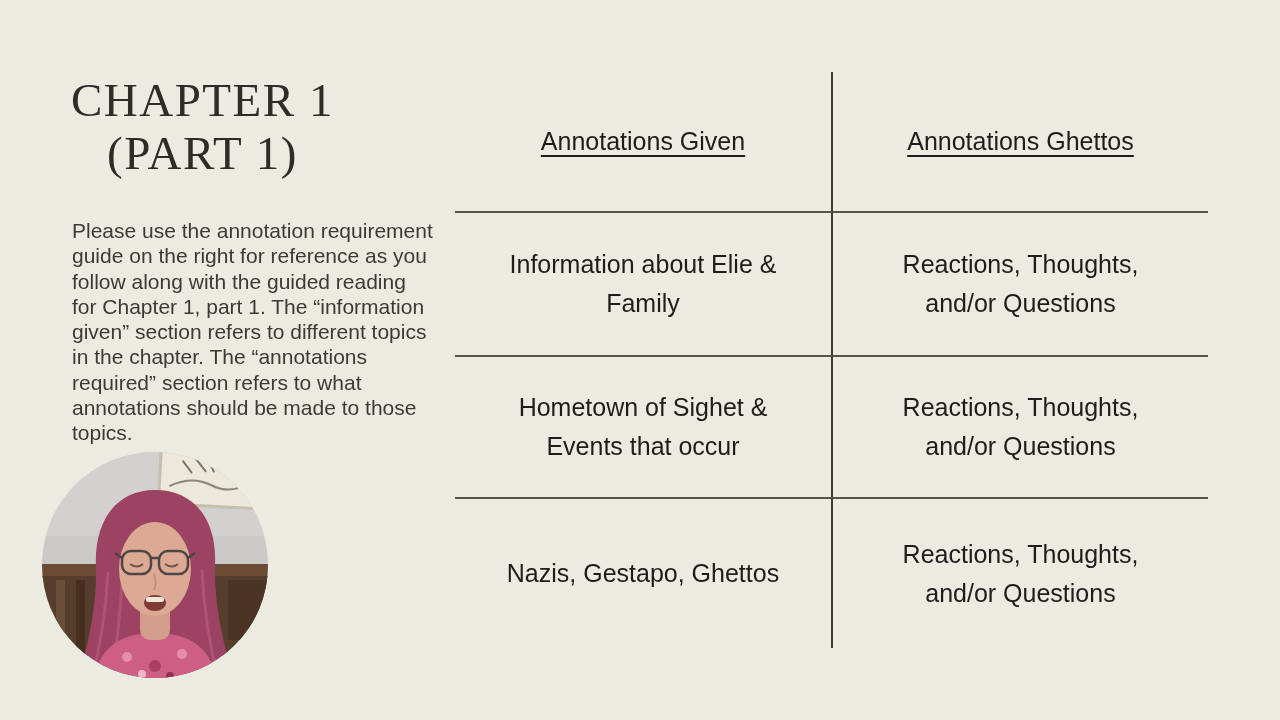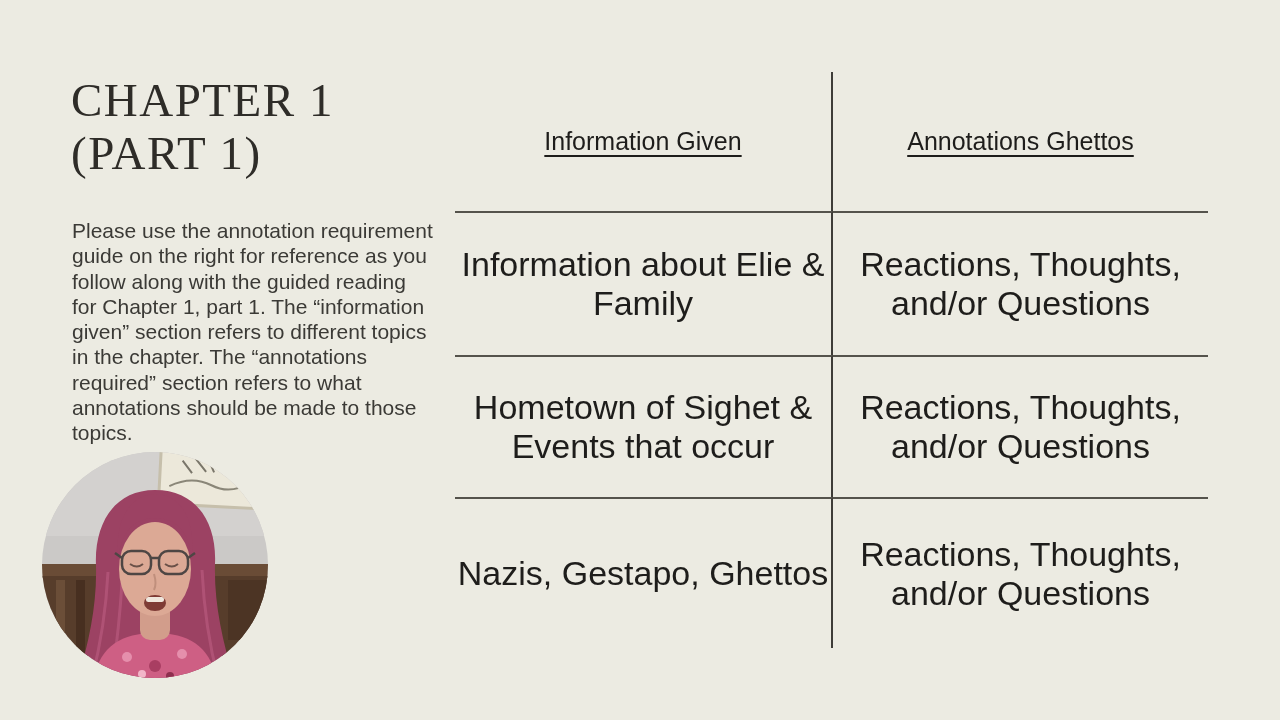--- a/index.html
+++ b/index.html
@@ -17,20 +17,21 @@
   .title {
     position: absolute;
     left: 71px;
     top: 74px;
     font-family: "Liberation Serif", "DejaVu Serif", serif;
     font-size: 47px;
     line-height: 53px;
     letter-spacing: 1.5px;
     color: #2E2C28;
     font-weight: 500;
+    text-align: center;
   }
   .title .line { display: block; }
 
   
   .body-text {
     position: absolute;
     left: 72px;
     top: 218px;
     width: 362px;
     font-size: 21px;
@@ -48,21 +49,21 @@
     display: grid;
     grid-template-columns: 378px 375px;
     grid-template-rows: 139px 144px 142px 151px;
   }
   .cell {
     display: flex;
     align-items: center;
     justify-content: center;
     text-align: center;
     color: #1E1D1B;
-    font-size: 34px;
+    font-size: 25px;
     line-height: 39px;
   }
   .cell .wrap { white-space: pre-line; }
   .col-left { border-right: 2px solid #3E3C38; }
   .row-sep { border-top: 2px solid #55534C; }
   .header-cell {
     font-size: 25px;
     text-decoration: underline;
     text-decoration-thickness: 2px;
     text-underline-offset: 5px;
@@ -86,21 +87,21 @@
   <h1 class="title">
     <span class="line">CHAPTER 1</span>
     <span class="line">(PART 1)</span>
   </h1>
 
   <p class="body-text">Please use the annotation requirement guide on the right for reference as you follow along with the guided reading for Chapter 1, part 1. The “information given” section refers to different topics in the chapter. The “annotations required” section refers to what annotations should be made to those topics.</p>
 
   <div class="annotation-table">
 
     <div class="cell col-left header-cell">
-      <span class="wrap">Information Given</span>
+      <span class="wrap">Annotations Given</span>
     </div>
     <div class="cell header-cell">
       <span class="wrap">Annotations Ghettos</span>
     </div>
 
     <div class="cell col-left row-sep">
       <span class="wrap">Information about Elie &amp;
 Family</span>
     </div>
     <div class="cell row-sep">

